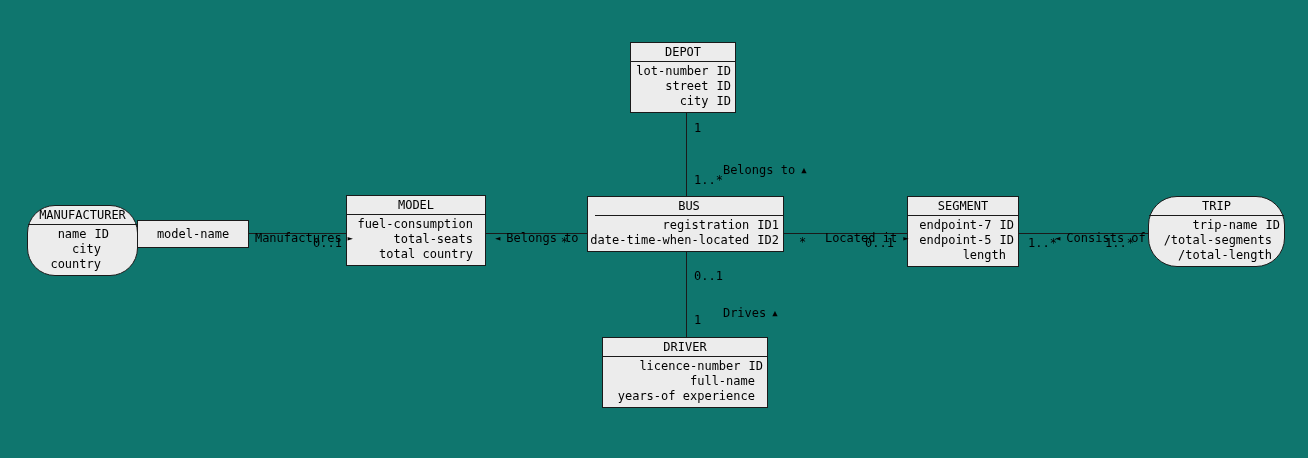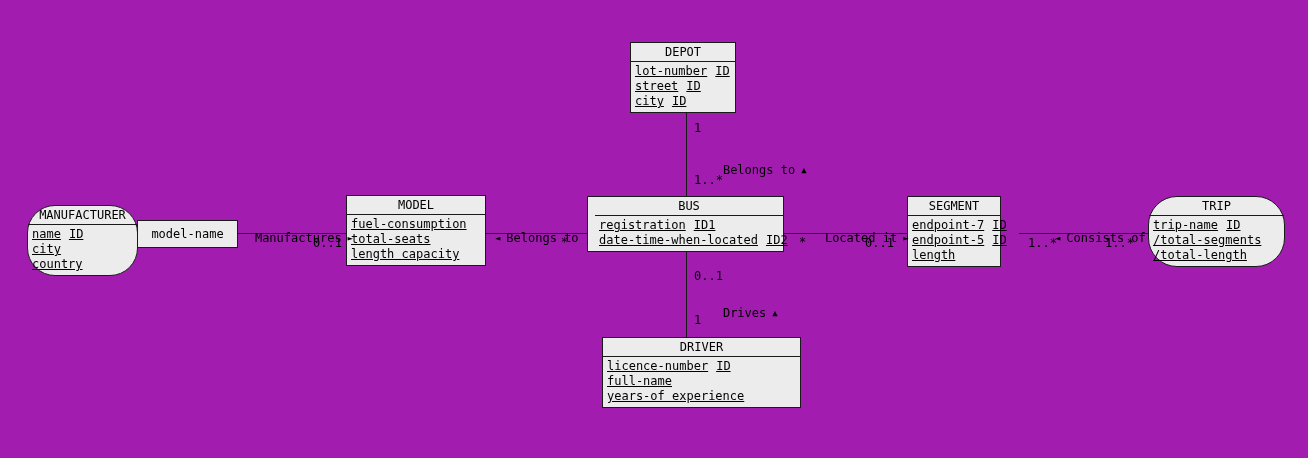--- a/index.html
+++ b/index.html
@@ -4,45 +4,44 @@
 <style>
   * { box-sizing: border-box; margin: 0; padding: 0; }
   body {
     background: #ffffff;
     font-family: "DejaVu Sans Mono", "Liberation Mono", monospace;
   }
   .diagram {
     position: relative;
     width: 1308px;
     height: 458px;
-    background: #a21caf;
+    background: #0f766e;
     overflow: hidden;
     font-size: 12px;
     color: #000;
   }
   .entity {
     position: absolute;
     background: #ececec;
     border: 1px solid #1a1a1a;
     z-index: 2;
   }
   .entity-title {
     text-align: center;
     line-height: 17px;
     padding: 1px 4px 0;
     border-bottom: 1px solid #1a1a1a;
     white-space: pre;
   }
   .attrs { padding: 2px 4px 3px; }
   .attr-row {
     display: flex;
-    justify-content: flex-start;
+    justify-content: flex-end;
     line-height: 15px;
     white-space: pre;
-    text-decoration: underline;
   }
   .attr-tag { margin-left: 8px; }
   .entity-manufacturer .attr-tag { margin-right: 24px; }
   .attr-box {
     position: absolute;
     background: #ececec;
     border: 1px solid #1a1a1a;
     line-height: 26px;
     text-align: center;
     white-space: pre;
@@ -116,55 +115,55 @@
         <span class="attr-name">city</span>
         <span class="attr-tag"></span>
       </div>
       <div class="attr-row">
         <span class="attr-name">country</span>
         <span class="attr-tag"></span>
       </div>
     </div>
   </div>
 
-  <div class="attr-box" style="left:137px; top:220px; width:101px; height:28px;">model-name</div>
+  <div class="attr-box" style="left:137px; top:220px; width:112px; height:28px;">model-name</div>
 
   <div class="entity" style="left:346px; top:195px; width:140px;">
     <div class="entity-title">MODEL</div>
     <div class="attrs">
       <div class="attr-row">
         <span class="attr-name">fuel-consumption</span>
         <span class="attr-tag"></span>
       </div>
       <div class="attr-row">
         <span class="attr-name">total-seats</span>
         <span class="attr-tag"></span>
       </div>
       <div class="attr-row">
-        <span class="attr-name">length capacity</span>
+        <span class="attr-name">total country</span>
         <span class="attr-tag"></span>
       </div>
     </div>
   </div>
 
   <div class="entity" style="left:587px; top:196px; width:197px;padding-left:7px;">
     <div class="entity-title">BUS</div>
     <div class="attrs">
       <div class="attr-row">
         <span class="attr-name">registration</span>
         <span class="attr-tag">ID1</span>
       </div>
       <div class="attr-row">
         <span class="attr-name">date-time-when-located</span>
         <span class="attr-tag">ID2</span>
       </div>
     </div>
   </div>
 
-  <div class="entity" style="left:907px; top:196px; width:94px;">
+  <div class="entity" style="left:907px; top:196px; width:112px;">
     <div class="entity-title">SEGMENT</div>
     <div class="attrs">
       <div class="attr-row">
         <span class="attr-name">endpoint-7</span>
         <span class="attr-tag">ID</span>
       </div>
       <div class="attr-row">
         <span class="attr-name">endpoint-5</span>
         <span class="attr-tag">ID</span>
       </div>
@@ -186,21 +185,21 @@
         <span class="attr-name">/total-segments</span>
         <span class="attr-tag"></span>
       </div>
       <div class="attr-row">
         <span class="attr-name">/total-length</span>
         <span class="attr-tag"></span>
       </div>
     </div>
   </div>
 
-  <div class="entity" style="left:602px; top:337px; width:199px;">
+  <div class="entity" style="left:602px; top:337px; width:166px;">
     <div class="entity-title">DRIVER</div>
     <div class="attrs">
       <div class="attr-row">
         <span class="attr-name">licence-number</span>
         <span class="attr-tag">ID</span>
       </div>
       <div class="attr-row">
         <span class="attr-name">full-name</span>
         <span class="attr-tag"></span>
       </div>

